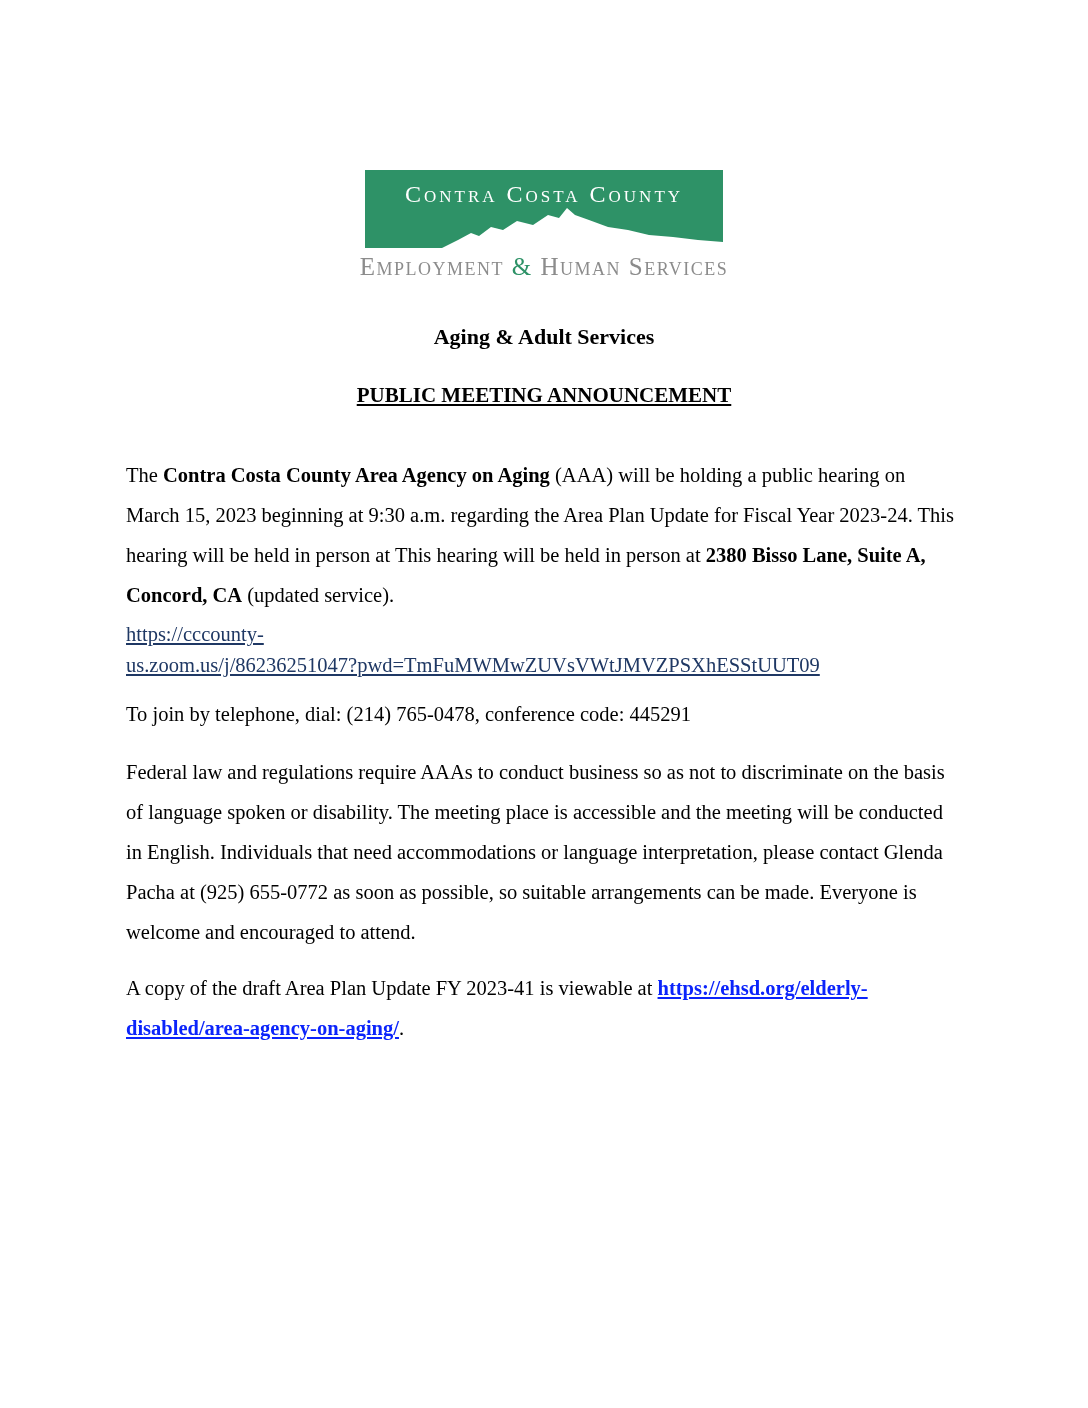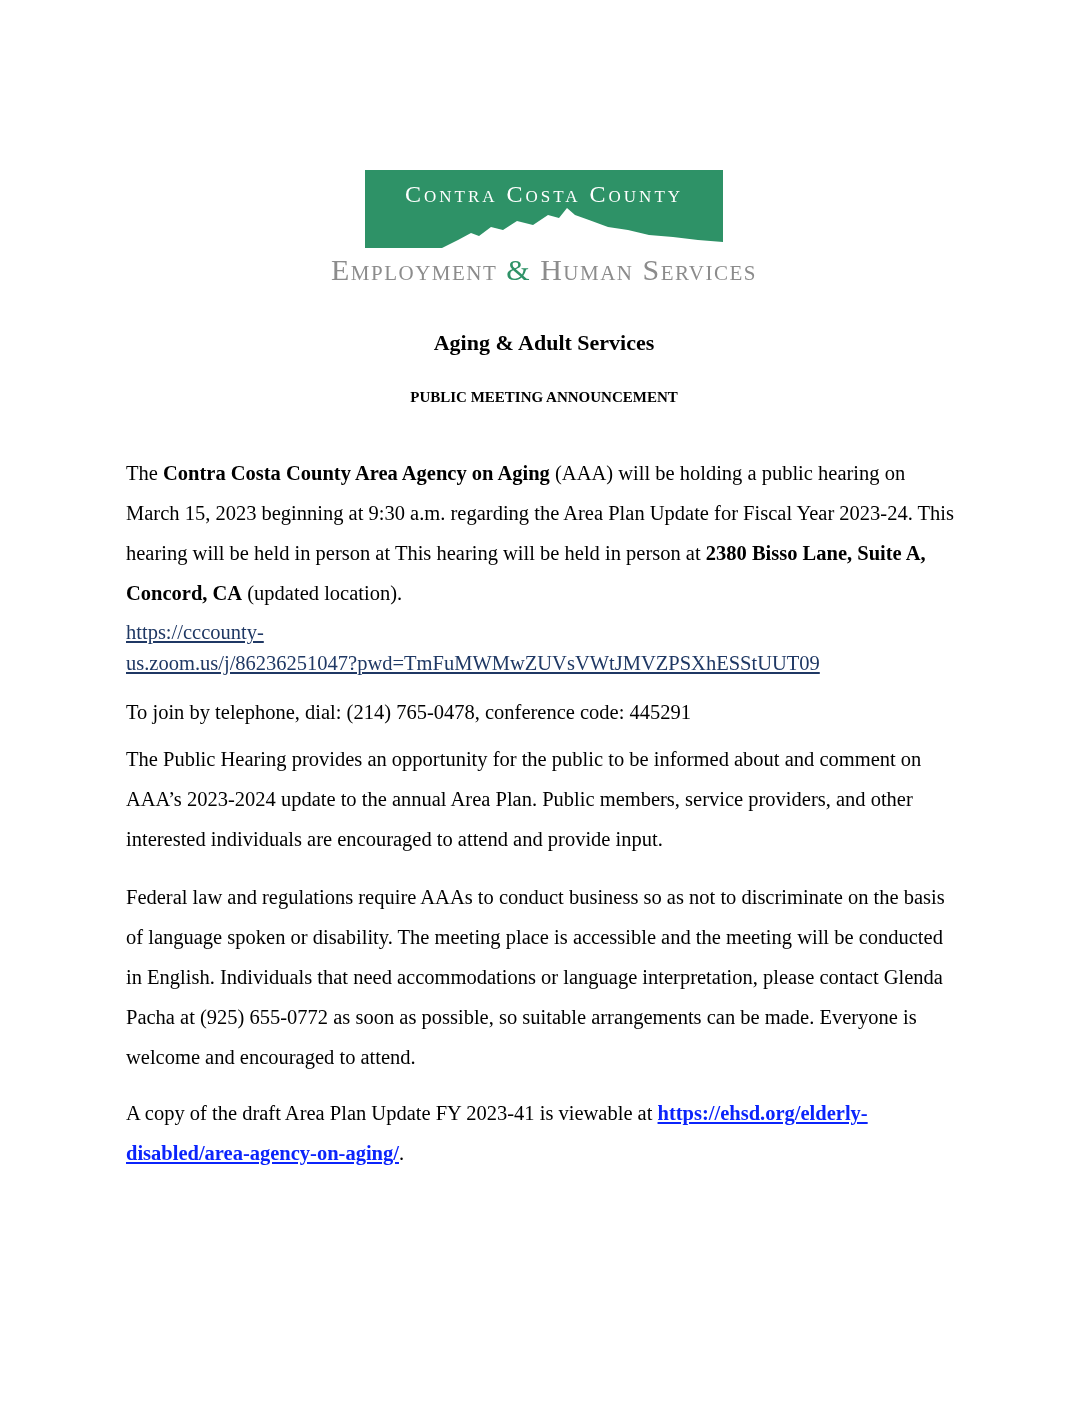--- a/index.html
+++ b/index.html
@@ -45,38 +45,39 @@
     bottom: 0;
     width: 100%;
     height: 100%;
     display: block;
     z-index: 1;
   }
   .logo-subtitle {
     margin-top: 5px;
     color: #8c8c8c;
     font-variant: small-caps;
-    font-size: 30px;
+    font-size: 25px;
     letter-spacing: 1.5px;
     white-space: nowrap;
   }
   .logo-subtitle .amp { color: #2E9267; }
 
   
   .h-dept {
     margin: 43px 0 0 0;
     text-align: center;
     font-size: 22px;
     font-weight: bold;
   }
   .h-announce {
     margin: 33px 0 0 0;
     text-align: center;
-    font-size: 15px;
+    font-size: 21px;
     font-weight: bold;
+    text-decoration: underline;
   }
   .h-meeting {
     margin: 29px 0 0 0;
     text-align: center;
     font-size: 23px;
     font-weight: bold;
     line-height: 46px;
   }
   .h-meeting .date-underline { text-decoration: underline; }
 
@@ -129,31 +130,30 @@
   </header>
 
   <h1 class="h-dept">Aging &amp; Adult Services</h1>
 
   <h2 class="h-announce">PUBLIC MEETING ANNOUNCEMENT</h2>
 
 
   <main class="content">
 
     <p class="p-hearing">
-      <span>The </span><b>Contra Costa County Area Agency on Aging</b><span> (AAA) will be holding a public hearing on March 15, 2023 beginning at 9:30 a.m. regarding the Area Plan Update for Fiscal Year 2023-24. This hearing will be held in person at This hearing will be held in person at </span><b>2380 Bisso Lane, Suite A, Concord, CA</b><span> (updated location).</span>
+      <span>The </span><b>Contra Costa County Area Agency on Aging</b><span> (AAA) will be holding a public hearing on March 15, 2023 beginning at 9:30 a.m. regarding the Area Plan Update for Fiscal Year 2023-24. This hearing will be held in person at This hearing will be held in person at </span><b>2380 Bisso Lane, Suite A, Concord, CA</b><span> (updated service).</span>
     </p>
 
 
     <p class="p-zoomlink">
       <a class="zoom-link" href="#"><span>https://cccounty-</span><br><span>us.zoom.us/j/86236251047?pwd=TmFuMWMwZUVsVWtJMVZPSXhESStUUT09</span></a>
     </p>
 
     <p class="p-phone">To join by telephone, dial: (214) 765-0478, conference code: 445291</p>
 
-    <p class="p-purpose">The Public Hearing provides an opportunity for the public to be informed about and comment on AAA’s 2023-2024 update to the annual Area Plan.  Public members, service providers, and other interested individuals are encouraged to attend and provide input.</p>
 
     <p class="p-access">Federal law and regulations require AAAs to conduct business so as not to discriminate on the basis of language spoken or disability.  The meeting place is accessible and the meeting will be conducted in English. Individuals that need accommodations or language interpretation, please contact Glenda Pacha at (925) 655-0772 as soon as possible, so suitable arrangements can be made. Everyone is welcome and encouraged to attend.</p>
 
     <p class="p-copy">
       <span>A copy of the draft Area Plan Update FY 2023-41 is viewable at </span><a class="ehsd-link" href="#"><span>https://ehsd.org/elderly-</span><br><span>disabled/area-agency-on-aging/</span></a><span>.</span>
     </p>
 
   </main>
 </div>
 

